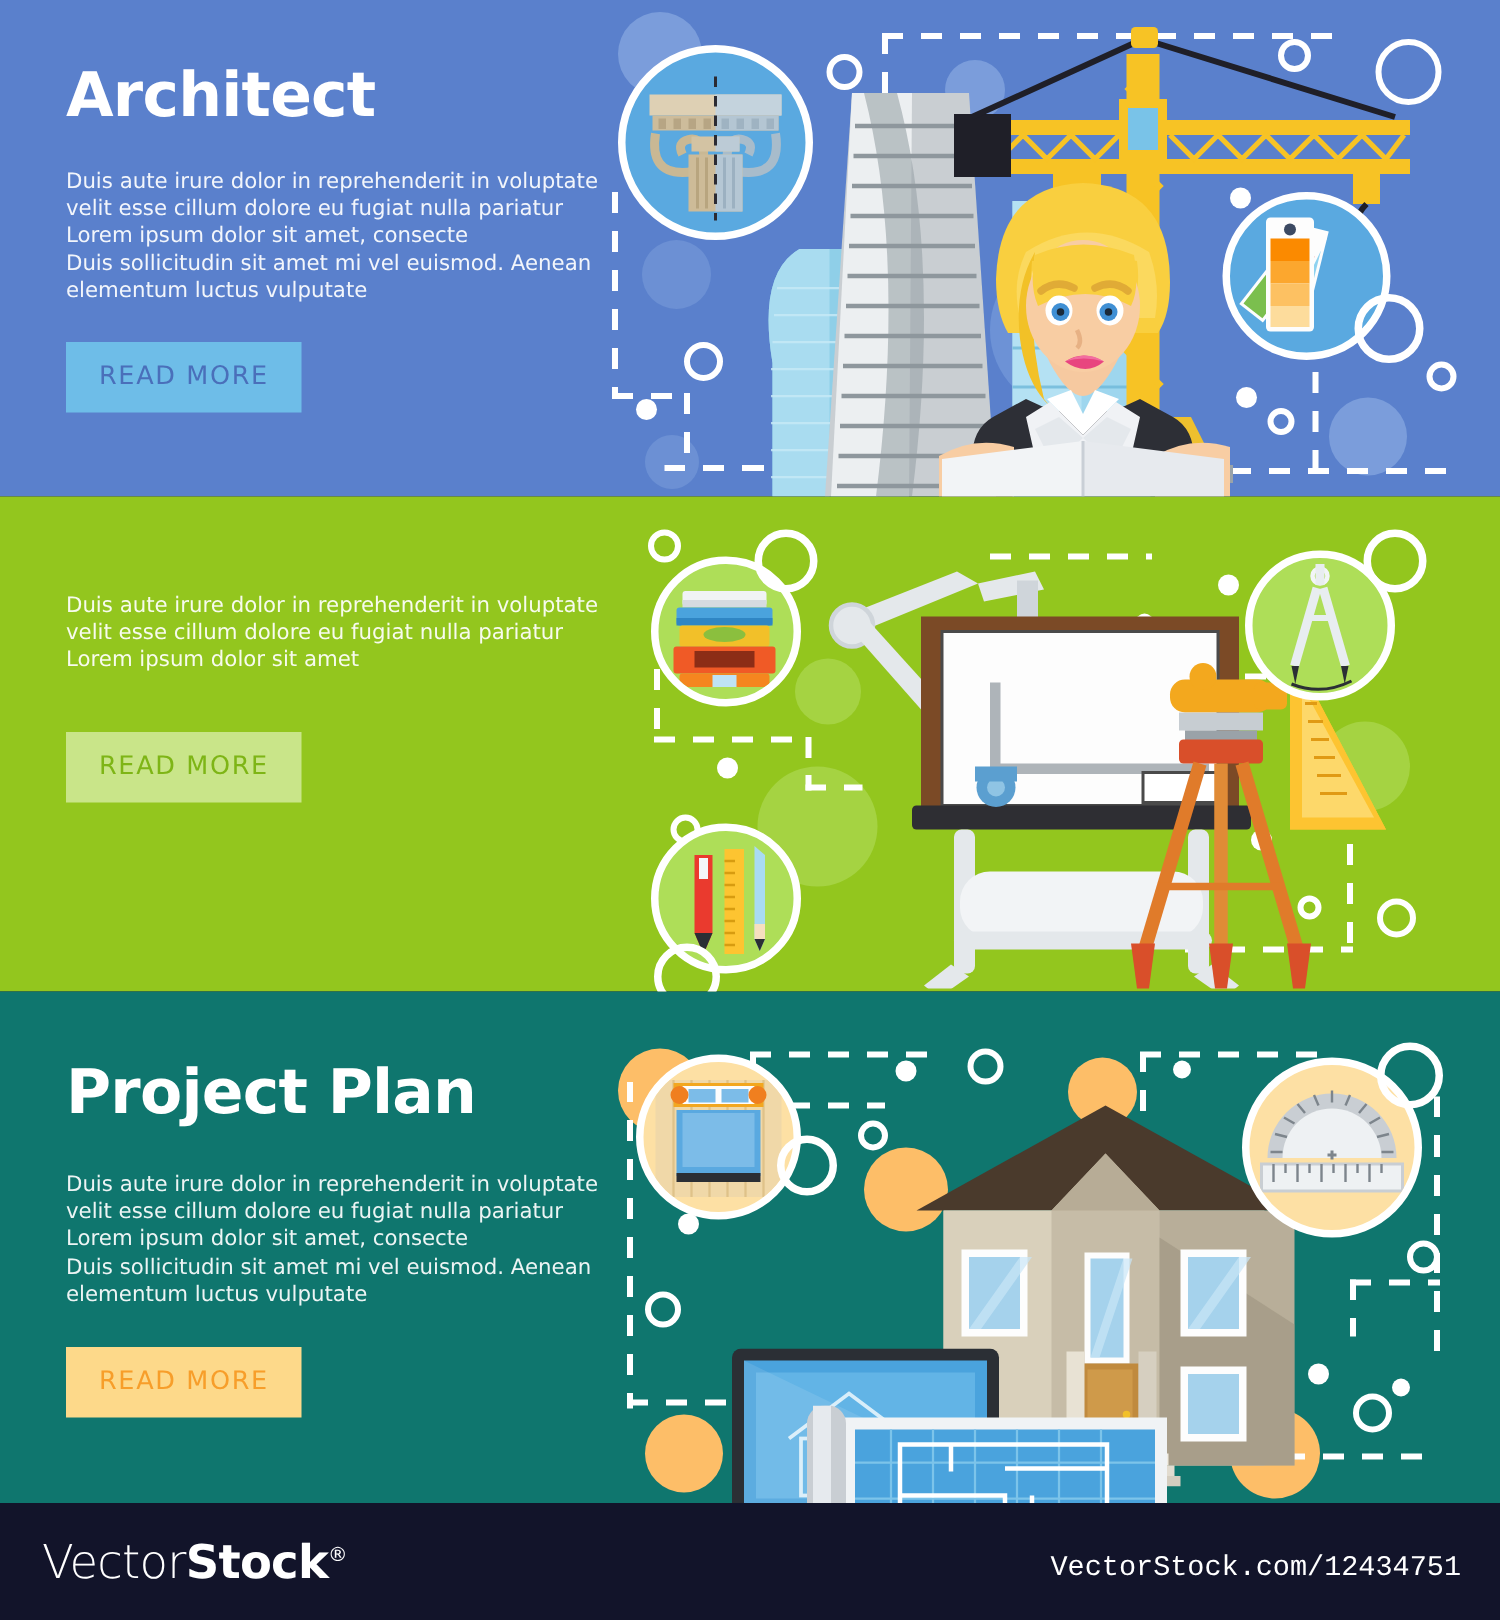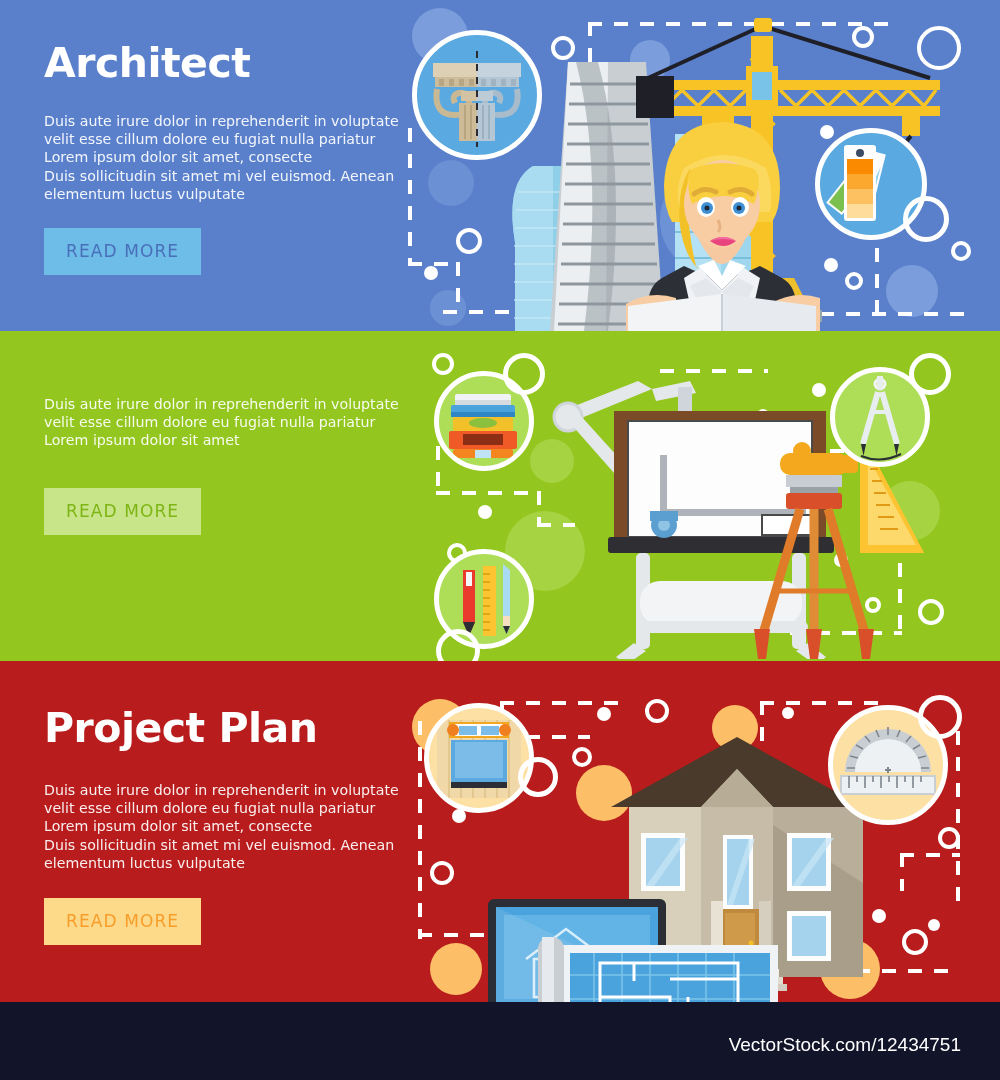--- a/index.html
+++ b/index.html
@@ -7,21 +7,21 @@
   body{
     font-family:"DejaVu Sans", sans-serif;
     background:#12142a;
     overflow:hidden;
   }
   .stage{ position:relative; width:1000px; height:768px; }
 
   .banner{ position:relative; width:1000px; overflow:hidden; }
   .b1{ height:331px; background:#5a80cc; }
   .b2{ height:330px; background:#93c61e; }
-  .b3{ height:341px; background:#b91c1c; }
+  .b3{ height:341px; background:#0f766e; }
 
   .copy{ position:absolute; left:44px; top:0; width:360px; z-index:40; }
   .title{
     color:#ffffff; font-weight:bold; letter-spacing:-0.5px;
     font-size:41px; line-height:1.22;
   }
   .body-text{
     color:rgba(255,255,255,.92);
     font-size:14.2px; line-height:18.2px; white-space:pre-line;
   }
@@ -52,23 +52,23 @@
   .footer{ position:relative; width:1000px; height:78px; background:#12142a; }
   .logo{
     position:absolute; left:28px; top:22px;
     font-size:31px; color:#fff; letter-spacing:-0.5px;
     font-family:"DejaVu Sans", sans-serif;
   }
   .logo .thin{ font-weight:300; }
   .logo .bold{ font-weight:bold; }
   .logo .reg{ font-size:13px; vertical-align:super; }
   .url{
-    position:absolute; right:39px; top:32px;
+    position:absolute; right:26px; top:32px;
     font-size:19px; color:#fff; letter-spacing:0px;
-    font-family:Liberation Sans, sans-serif;
+    font-family:Liberation Mono, monospace;
   }
 </style>
 </head>
 <body>
 
 <div class="stage">
 
   <section class="banner b1">
     <div class="art">
 
@@ -586,16 +586,17 @@
       <p class="body-text" style="margin-top:28px;">Duis aute irure dolor in reprehenderit in voluptate
 velit esse cillum dolore eu fugiat nulla pariatur
 Lorem ipsum dolor sit amet, consecte
 Duis sollicitudin sit amet mi vel euismod. Aenean
 elementum luctus vulputate</p>
       <button class="btn btn3" style="margin-top:26px;">READ MORE</button>
     </div>
   </section>
 
   <footer class="footer">
+    <div class="logo"><span class="thin">Vector</span><span class="bold">Stock</span><span class="reg">®</span></div>
     <div class="url">VectorStock.com/12434751</div>
   </footer>
 
 </div>
 
 </body></html>

